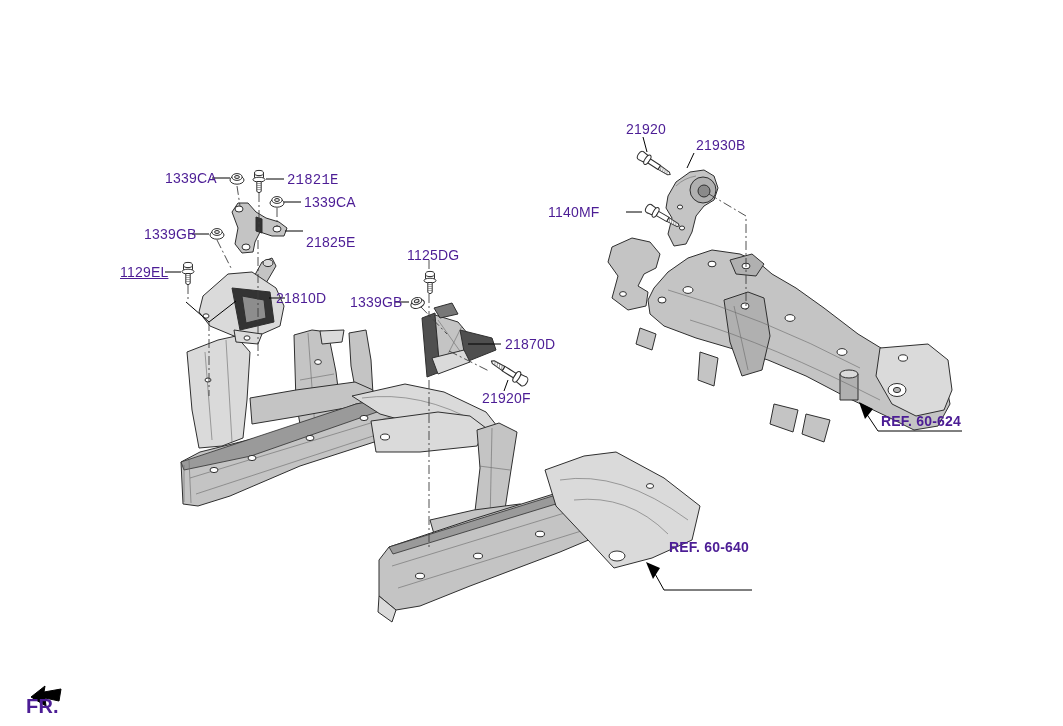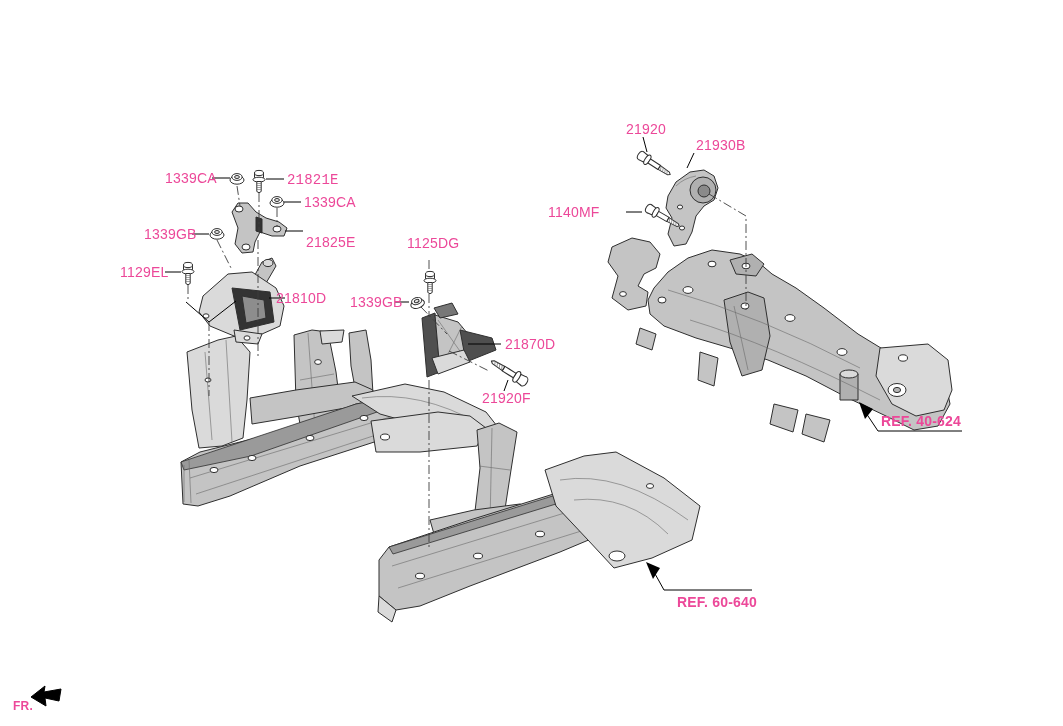--- a/index.html
+++ b/index.html
@@ -2,25 +2,25 @@
 <html><head>
 <meta charset="utf-8">
 <style>
   html,body{margin:0;padding:0;background:#fff;}
   .stage{
     position:relative;width:1063px;height:726px;background:#ffffff;
     font-family:"Liberation Sans","DejaVu Sans",sans-serif;overflow:hidden;
   }
   svg.art{position:absolute;left:0;top:0;}
   .lbl{
-    position:absolute;font-size:14px;line-height:15px;color:#ec4899;
+    position:absolute;font-size:14px;line-height:15px;color:#4c1d95;
     white-space:nowrap;letter-spacing:.2px;
   }
   .lbl.ref{font-weight:bold;font-size:14px;}
-  .lbl.fr{font-weight:bold;font-size:12px;}
+  .lbl.fr{font-weight:bold;font-size:20px;margin-left:13px;}
   
   .outl{stroke:#2f2f2f;stroke-width:1;stroke-linejoin:round;}
   .p-light{fill:#dadada;}
   .p-mid{fill:#c4c4c4;}
   .p-mid2{fill:#b0b0b0;}
   .p-dark{fill:#4f4f4f;}
   .p-deep{fill:#333333;}
   .hole{fill:#ffffff;}
   .ln{stroke:#000;stroke-width:1;fill:none;}
   .thin{stroke:#6a6a6a;stroke-width:.6;fill:none;}
@@ -212,28 +212,28 @@
     <g>
       <polygon points="31,697 45,686 44,692 61,689 59,701 45,698 46,706" fill="#000" stroke="#000" stroke-linejoin="round"></polygon>
     </g>
   </svg>
 
   <div class="lbl" style="left:165px;top:171px;">1339CA</div>
   <div class="lbl" style="left:287px;top:173px;font-family:Liberation Mono, monospace;">21821E</div>
   <div class="lbl" style="left:304px;top:195px;">1339CA</div>
   <div class="lbl" style="left:144px;top:227px;">1339GB</div>
   <div class="lbl" style="left:306px;top:235px;">21825E</div>
-  <div class="lbl" style="left:120px;top:265px;">1129EL</div>
+  <div class="lbl" style="left:120px;top:265px;text-decoration:underline;">1129EL</div>
   <div class="lbl" style="left:276px;top:291px;">21810D</div>
-  <div class="lbl" style="left:407px;top:236px;">1125DG</div>
+  <div class="lbl" style="left:407px;top:248px;">1125DG</div>
   <div class="lbl" style="left:350px;top:295px;">1339GB</div>
   <div class="lbl" style="left:505px;top:337px;text-align:center;">21870D</div>
   <div class="lbl" style="left:482px;top:391px;">21920F</div>
   <div class="lbl" style="left:626px;top:122px;">21920</div>
   <div class="lbl" style="left:676px;top:138px;margin-left:20px;">21930B</div>
   <div class="lbl" style="left:548px;top:205px;">1140MF</div>
 
-  <div class="lbl ref" style="left:881px;top:414px;">REF. 40-624</div>
-  <div class="lbl ref" style="left:669px;top:595px;margin-left:8px;">REF. 60-640</div>
+  <div class="lbl ref" style="left:881px;top:414px;">REF. 60-624</div>
+  <div class="lbl ref" style="left:669px;top:540px;">REF. 60-640</div>
 
   <div class="lbl fr" style="left:13px;top:699px;">FR.</div>
 
 </div>
 
 </body></html>

